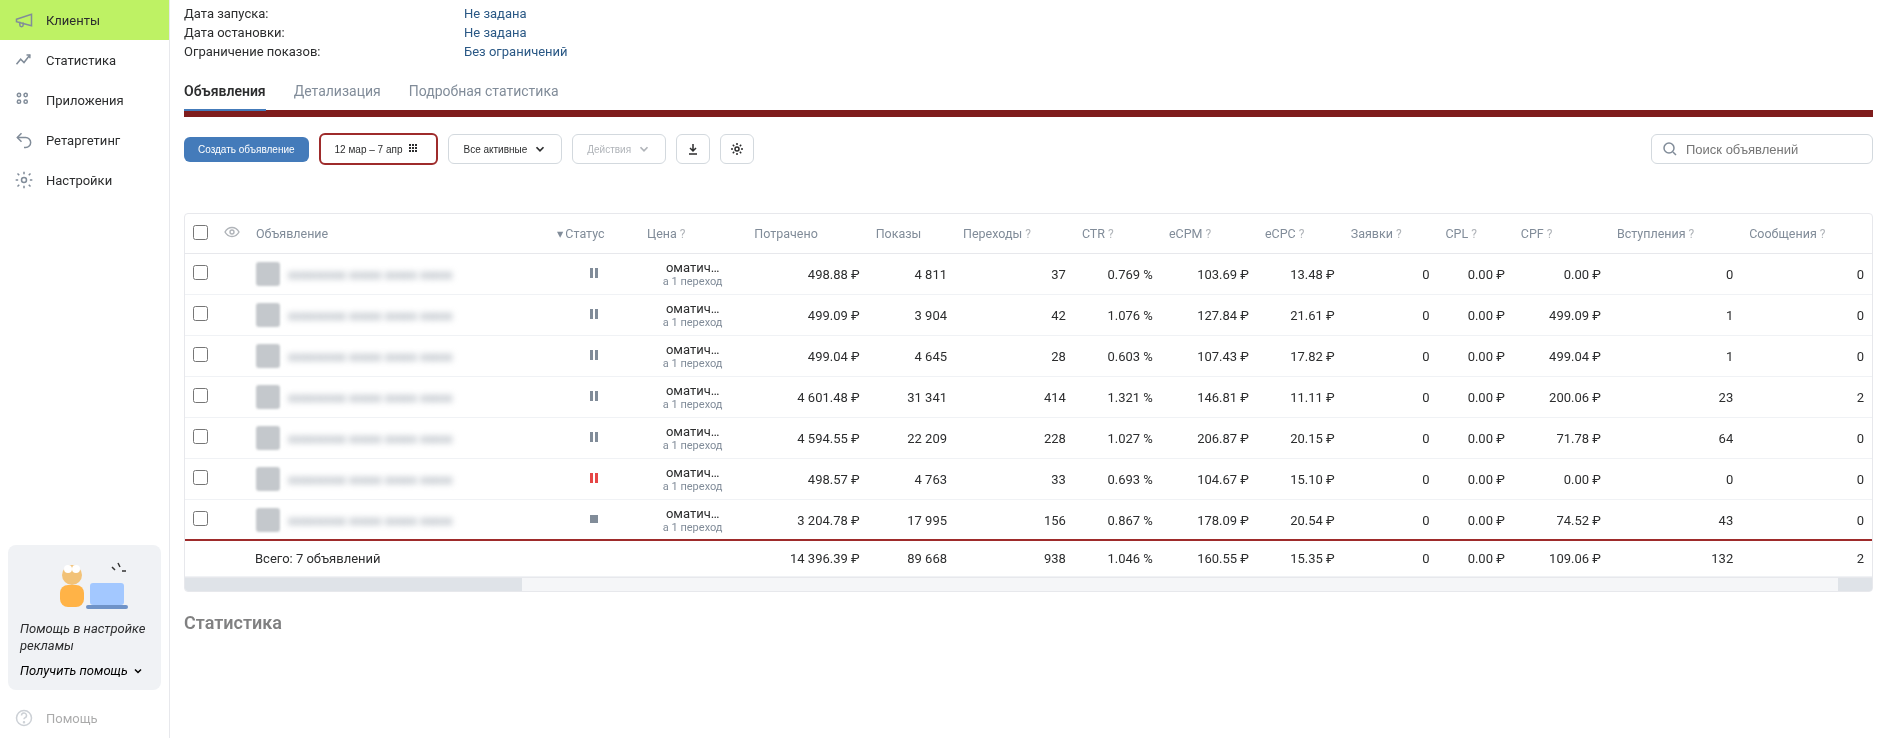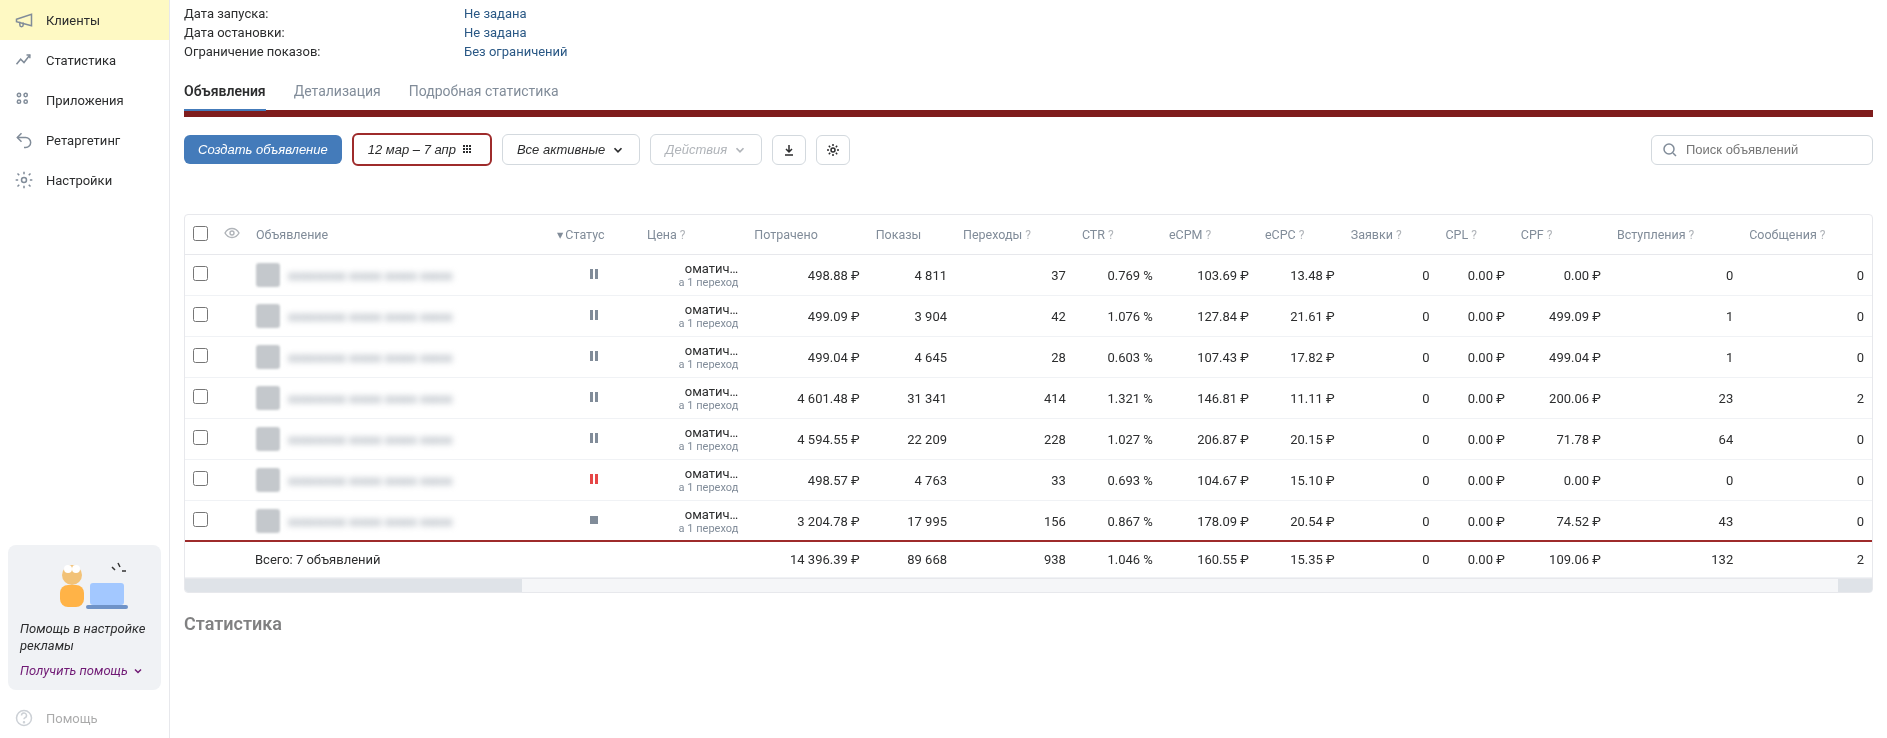--- a/index.html
+++ b/index.html
@@ -3,62 +3,62 @@
 <meta charset="utf-8">
 <style>
 * { box-sizing: border-box; margin: 0; padding: 0; }
 body { font-family: -apple-system, BlinkMacSystemFont, "Segoe UI", Roboto, Arial, sans-serif; font-size: 13px; color: #2c2d2e; background: #fff; }
 
 .layout { display: flex; min-height: 100vh; }
 
 .sidebar { width: 170px; flex-shrink: 0; display: flex; flex-direction: column; border-right: 1px solid #e7e8ec; }
 .sidebar-nav { flex: 1; }
 .sidebar-item { display: flex; align-items: center; gap: 12px; padding: 10px 14px; cursor: pointer; color: #2c2d2e; }
-.sidebar-item.active { background: #fef9c3; }
+.sidebar-item.active { background: #bef264; }
 .sidebar-item svg { width: 20px; height: 20px; flex-shrink: 0; color: #818c99; }
 .sidebar-help { margin: 8px; padding: 12px; background: #f0f2f5; border-radius: 8px; position: relative; font-style: italic; }
 .help-illus { display:flex; justify-content:center; margin-bottom:8px; }
 .help-text { font-size: 13px; color: #2c2d2e; margin-bottom: 8px; line-height: 1.3; }
-.help-link { color: #701a75; cursor: pointer; display: flex; align-items: center; gap: 4px; font-size: 13px; }
+.help-link { color: #000000; cursor: pointer; display: flex; align-items: center; gap: 4px; font-size: 13px; }
 .help-link svg { width: 12px; height: 12px; }
 
 .main { flex: 1; padding: 0 14px 0 14px; overflow-x: auto; }
 
 .info-block { padding: 4px 0 12px 0; }
 .info-row { display: flex; padding: 2px 0; font-size: 13px; }
 .info-label { width: 280px; color: #2c2d2e; }
 .info-value { color: #2a5885; }
 .info-value.plain { color: #2c2d2e; }
 
 .tabs { display: flex; gap: 28px; border-bottom: 7px solid #7f1d1d; margin-bottom: 16px; }
 .tab { padding: 10px 0; cursor: pointer; color: #818c99; font-size: 14px; }
 .tab.active { color: #2c2d2e; font-weight: 600; border-bottom: 2px solid #447bba; margin-bottom:-1px; }
 
 .toolbar { display: flex; align-items: center; gap: 10px; margin-bottom: 16px; flex-wrap: wrap; }
-.btn { padding: 7px 14px; border-radius: 6px; cursor: pointer; font-size: 13px; display: inline-flex; align-items: center; gap: 6px; font-style: italic; }
+.btn { padding: 7px 14px; border-radius: 6px; cursor: pointer; font-size: 10px; display: inline-flex; align-items: center; gap: 6px; }
 .btn-primary { background: #447bba; color: #fff; border: none; }
 .btn-outline { background: #fff; border: 1px solid #d3d9de; color: #2c2d2e; }
 .btn-outline.highlighted { border: 2px solid #9e2b2b; border-radius: 6px; }
 .btn-disabled { color: #b0b4b9; cursor: default; }
 .btn-icon { padding: 7px 9px; }
 .btn svg { width: 14px; height: 14px; }
 .spacer { flex: 1; }
 .search-box { display: flex; align-items: center; gap: 8px; border: 1px solid #d3d9de; border-radius: 6px; padding: 6px 10px; min-width: 210px; color: #818c99; }
 .search-box input { border: none; outline: none; flex:1; font-size: 13px; background: transparent; }
 .search-box svg { width: 16px; height: 16px; color: #818c99; }
 
 .table-wrap { border: 1px solid #e7e8ec; border-radius: 4px; overflow-x: auto; margin-top: 48px; }
 table { border-collapse: collapse; width: 100%; min-width: 1350px; }
 th { text-align: left; padding: 10px 8px; font-weight: 400; color: #818c99; font-size: 12.5px; white-space: nowrap; border-bottom: 1px solid #e7e8ec; }
 th.left { text-align: left; }
 th.center { text-align: center; }
 th .hint { display:inline-block; margin-left:3px; color:#b0b4b9; font-size:12px; }
 th .sort { margin-right: 2px; color: #818c99; }
 td { padding: 6px 8px; text-align: right; font-size: 13px; white-space: nowrap; border-bottom: 1px solid #f0f2f5; }
-td.left { text-align: right; }
+td.left { text-align: center; }
 td.center { text-align: center; }
 .chk { width: 28px; }
 .eye-col { width: 24px; }
 .thumb-cell { display:flex; align-items:center; gap:8px; }
 .thumb { width: 24px; height: 24px; background: #c4c8cc; border-radius: 3px; filter: blur(1px); }
 .ad-name { color: #818c99; filter: blur(3px); white-space:nowrap; overflow:hidden; max-width:180px; }
 .status-icon { display:inline-flex; justify-content:center; }
 .price-main { font-size: 13px; }
 .price-sub { font-size: 11px; color: #818c99; }
 tr.totals { outline: 2px solid #9e2b2b; }

